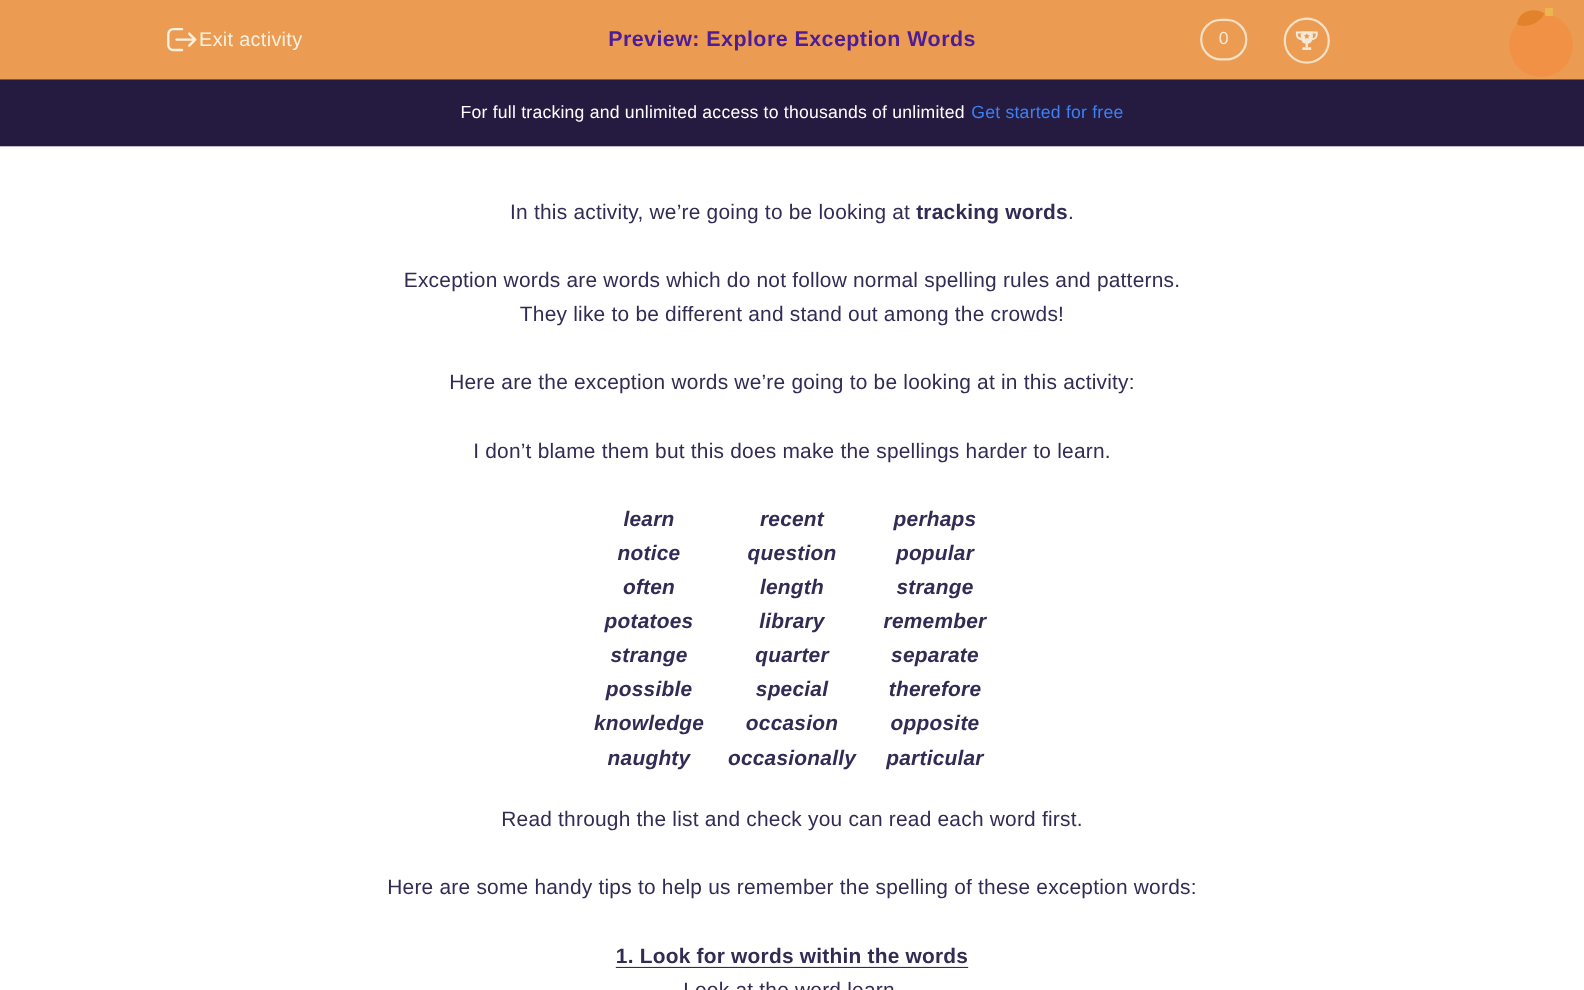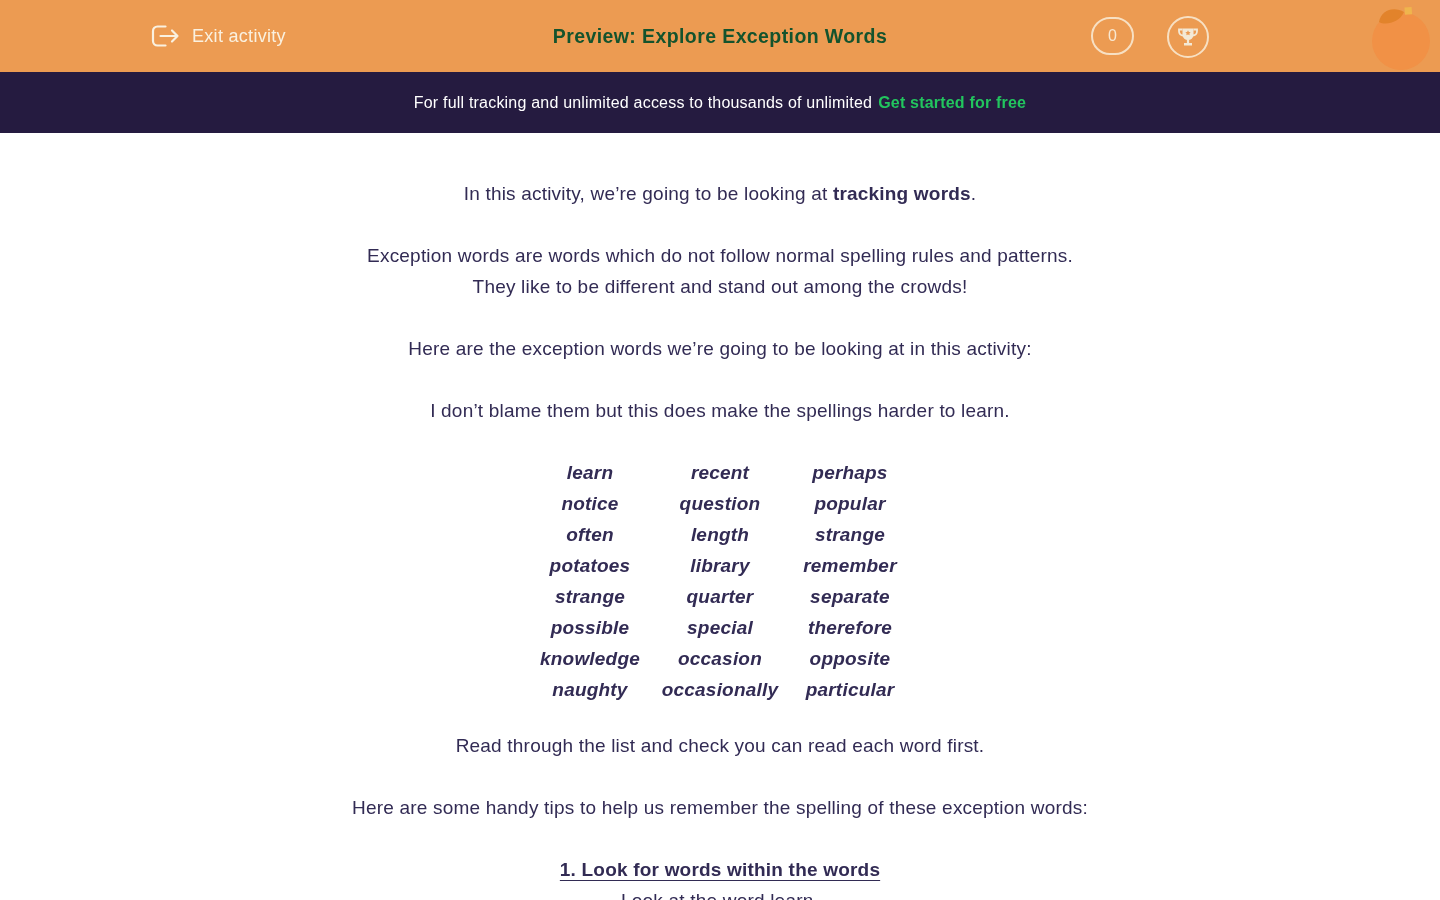--- a/index.html
+++ b/index.html
@@ -13,33 +13,33 @@
   
   .app-header {
     position: relative;
     height: 72px;
     background: #EC9B52;
   }
   .exit-btn {
     position: absolute;
     left: 148px; top: 0;
     height: 72px;
-    display: flex; align-items: center; gap: 11px;
+    display: flex; align-items: center; 
     background: transparent; border: none;
     color: #FAF1E0;
     font-size: 18px; font-weight: 500;
     letter-spacing: 0.3px;
     cursor: pointer;
     font-family: inherit;
   }
   .page-title {
     position: absolute;
     left: 50%; top: 50%;
     transform: translate(-50%, -50%);
-    color: #14532d;
+    color: #4c1d95;
     font-size: 19.5px;
     font-weight: 700;
     letter-spacing: 0.4px;
     white-space: nowrap;
   }
   .score-pill {
     position: absolute;
     left: 1091px; top: 17px;
     width: 43px; height: 38px;
     border: 2px solid rgba(250,241,224,0.8);
@@ -69,22 +69,22 @@
   .promo-banner {
     height: 61px;
     background: #251B40;
     display: flex; align-items: center; justify-content: center;
     gap: 6px;
     color: #FFFFFF;
     font-size: 16px;
     letter-spacing: 0.2px;
   }
   .promo-banner .promo-link {
-    font-weight: 700;
-    color: #22c55e;
+    font-weight: 400;
+    color: #3b82f6;
     text-decoration: none;
     cursor: pointer;
   }
 
   
   .content {
     padding-top: 45px;
     text-align: center;
     color: #322B54;
     font-size: 19px;

